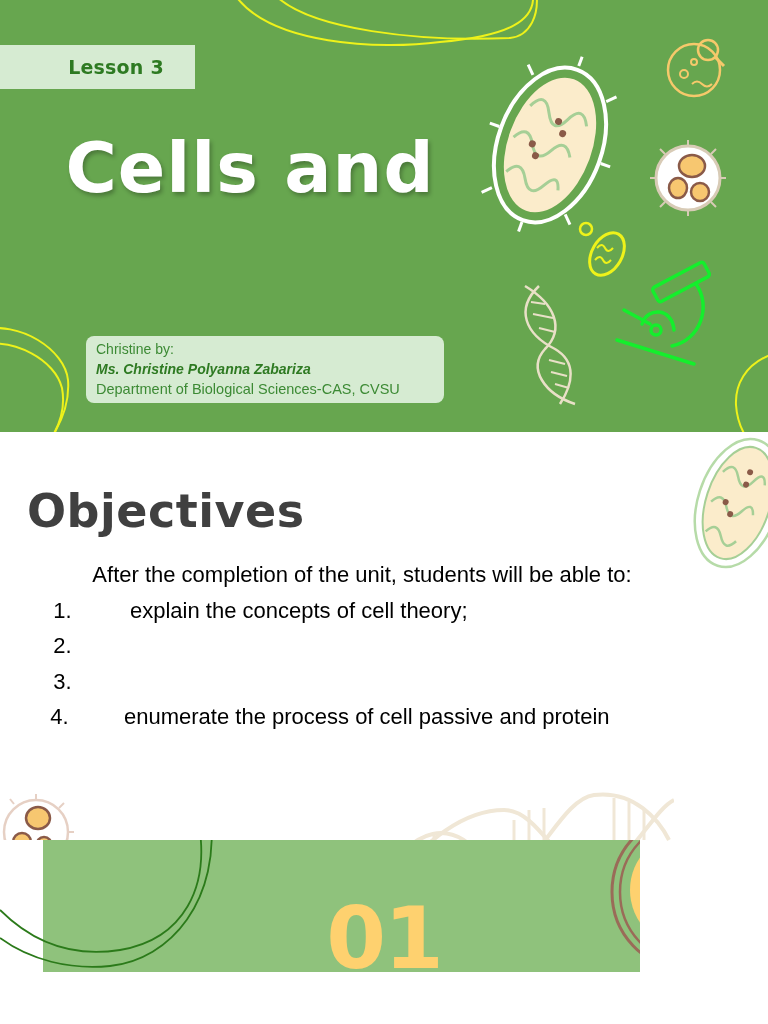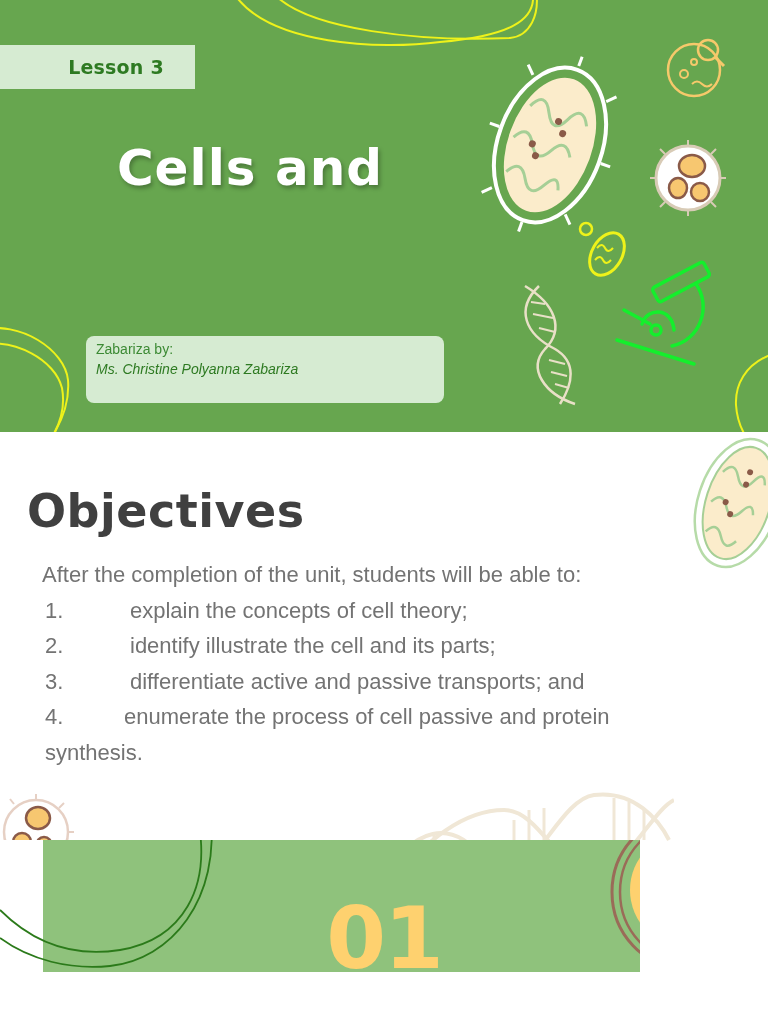--- a/index.html
+++ b/index.html
@@ -18,47 +18,48 @@
     display: flex; align-items: center; justify-content: center;
   }
   .lesson-tag span {
     font-family: "DejaVu Sans", sans-serif; font-weight: bold;
     font-size: 19px; color: #2e7a22; letter-spacing: 0.2px; margin-left: 37px;
   }
   .main-title {
     position: absolute; left: 20px; top: 120px; width: 460px;
     text-align: center; color: #ffffff;
     font-family: "DejaVu Sans", sans-serif; font-weight: bold;
-    font-size: 50px; line-height: 96px; letter-spacing: 1px;
+    font-size: 70px; line-height: 96px; letter-spacing: 1px;
     text-shadow: 2px 3px 4px rgba(0,0,0,0.28);
   }
   .presenter-box {
     position: absolute; left: 86px; top: 336px; width: 358px; height: 67px;
     background: #d6ebd2; border-radius: 8px;
     padding: 4px 10px; color: #3c8a34;
     font-family: "Liberation Sans", sans-serif;
   }
   .presenter-box .line1 { font-size: 14px; line-height: 19px; }
-  .presenter-box .line2 { font-size: 14px; line-height: 20px; font-style: italic; font-weight: normal; color: #2e7a22; }
+  .presenter-box .line2 { font-size: 14px; line-height: 20px; font-style: italic; font-weight: bold; color: #2e7a22; }
   .presenter-box .line3 { font-size: 14.5px; line-height: 20px; }
 
   
   .slide2 {
     position: absolute; left: 0; top: 432px; width: 768px; height: 460px;
     background: #ffffff; overflow: hidden;
   }
   .obj-title {
     position: absolute; left: 27px; top: 52px;
     font-family: "DejaVu Sans", sans-serif; font-weight: bold;
     font-size: 46px; color: #404040; letter-spacing: 0.5px;
   }
   .obj-text {
     position: absolute; left: 42px; top: 125px; width: 640px;
     font-family: "Liberation Sans", sans-serif; font-size: 22px; line-height: 35.5px;
-    color: #737373;
+    color: #000000;
+    text-align: center;
   }
   .obj-text .item { display: flex; }
   .obj-text .num { display: inline-block; width: 38px; padding-left: 3px; }
   .obj-text .num.n4 { width: 32px; }
   .obj-text .cont { padding-left: 3px; margin-left: 47px; }
 
   
   .slide3 {
     position: absolute; left: 0; top: 840px; width: 640px; height: 132px; background: #ffffff; overflow: hidden;
   }
@@ -91,22 +92,23 @@
 
   <div class="lesson-tag">
     <span>Lesson 3</span>
   </div>
 
   <div class="main-title">
     <div>Cells and</div>
   </div>
 
   <div class="presenter-box">
-    <div class="line1">Zabariza by:</div>
+    <div class="line1">Christine by:</div>
     <div class="line2">Ms. Christine  Polyanna Zabariza</div>
+    <div class="line3">Department of  Biological Sciences-CAS, CVSU</div>
   </div>
 
   <svg class="deco" style="left:478px;top:55px" width="145" height="180" viewBox="0 0 145 180">
     <g transform="rotate(20 72 90)">
       <ellipse cx="72" cy="90" rx="52" ry="80" fill="none" stroke="#ffffff" stroke-width="4"></ellipse>
       <ellipse cx="72" cy="90" rx="42" ry="70" fill="#fbeccb"></ellipse>
       <path d="M40,60 q10,-20 20,0 t20,0 t20,0 M35,95 q10,-18 20,0 t20,0 t20,0 M40,130 q10,-18 20,0 t20,0 t15,0" fill="none" stroke="#a6cf96" stroke-width="3"></path>
       <circle cx="72" cy="65" r="3.5" fill="#8a5a48"></circle>
         <circle cx="80" cy="75" r="3.5" fill="#8a5a48"></circle>
       <circle cx="55" cy="95" r="3.5" fill="#8a5a48"></circle>
@@ -198,31 +200,28 @@
   <h1 class="obj-title">Objectives</h1>
 
   <div class="obj-text">
     <div>After the completion of the unit, students will be able to:</div>
     <div class="item">
       <span class="num">1.</span>
       <span class="cont">explain the concepts of cell theory;</span>
     </div>
     <div class="item">
       <span class="num">2.</span>
-      <span class="cont">identify illustrate the cell and its parts;</span>
     </div>
     <div class="item">
       <span class="num">3.</span>
-      <span class="cont">differentiate active and passive transports; and</span>
     </div>
     <div class="item">
       <span class="num n4">4.</span>
       <span class="cont">enumerate the process of cell passive and protein</span>
     </div>
-    <div style="padding-left:3px">synthesis.</div>
   </div>
 
   <svg class="deco" style="left:-6px;top:358px" width="86" height="80" viewBox="0 0 86 80">
     <circle cx="42" cy="42" r="32" fill="#ffffff" stroke="#e6d0c4" stroke-width="2.5"></circle>
     <g stroke="#e6d0c4" stroke-width="2">
       <line x1="42" y1="4" x2="42" y2="10"></line>
         <line x1="74" y1="42" x2="80" y2="42"></line>
       <line x1="65" y1="18" x2="70" y2="13"></line>
         <line x1="65" y1="66" x2="70" y2="71"></line>
         <line x1="20" y1="14" x2="16" y2="9"></line>

